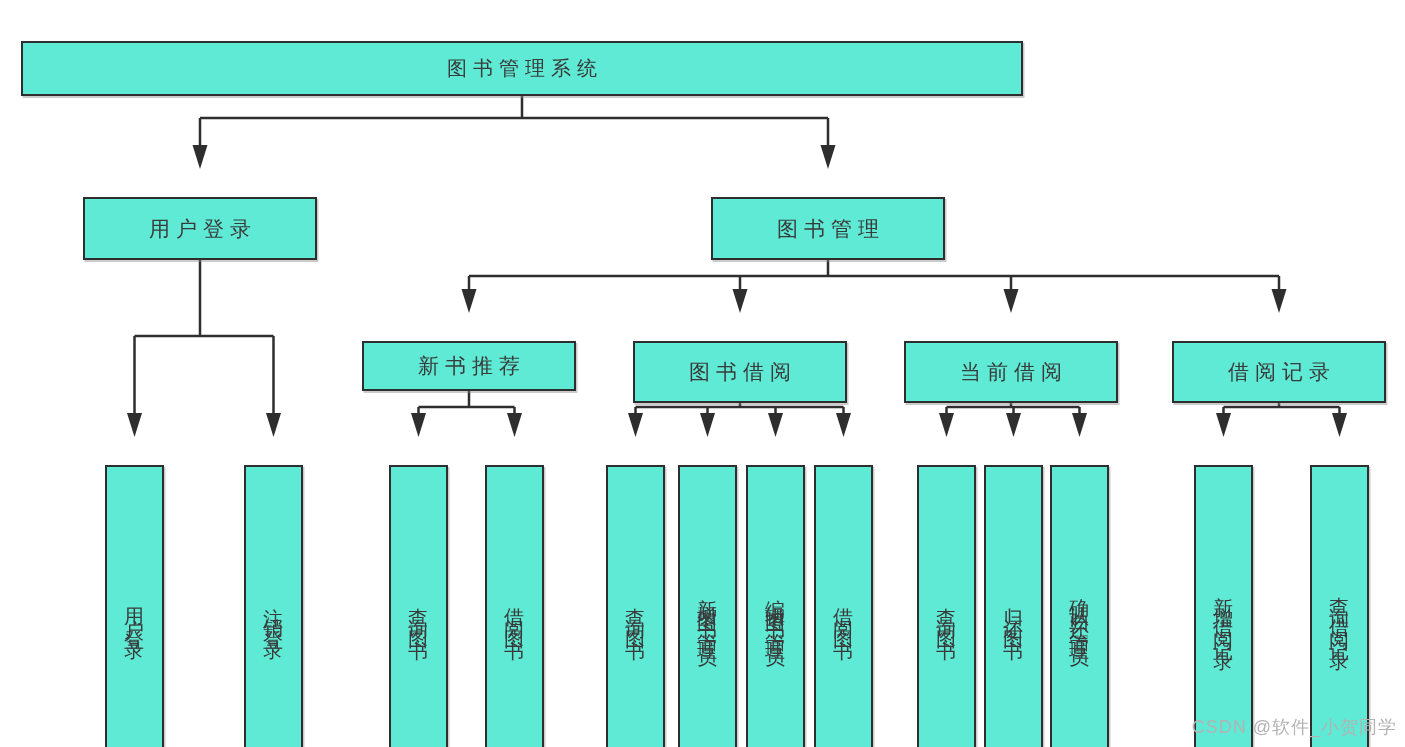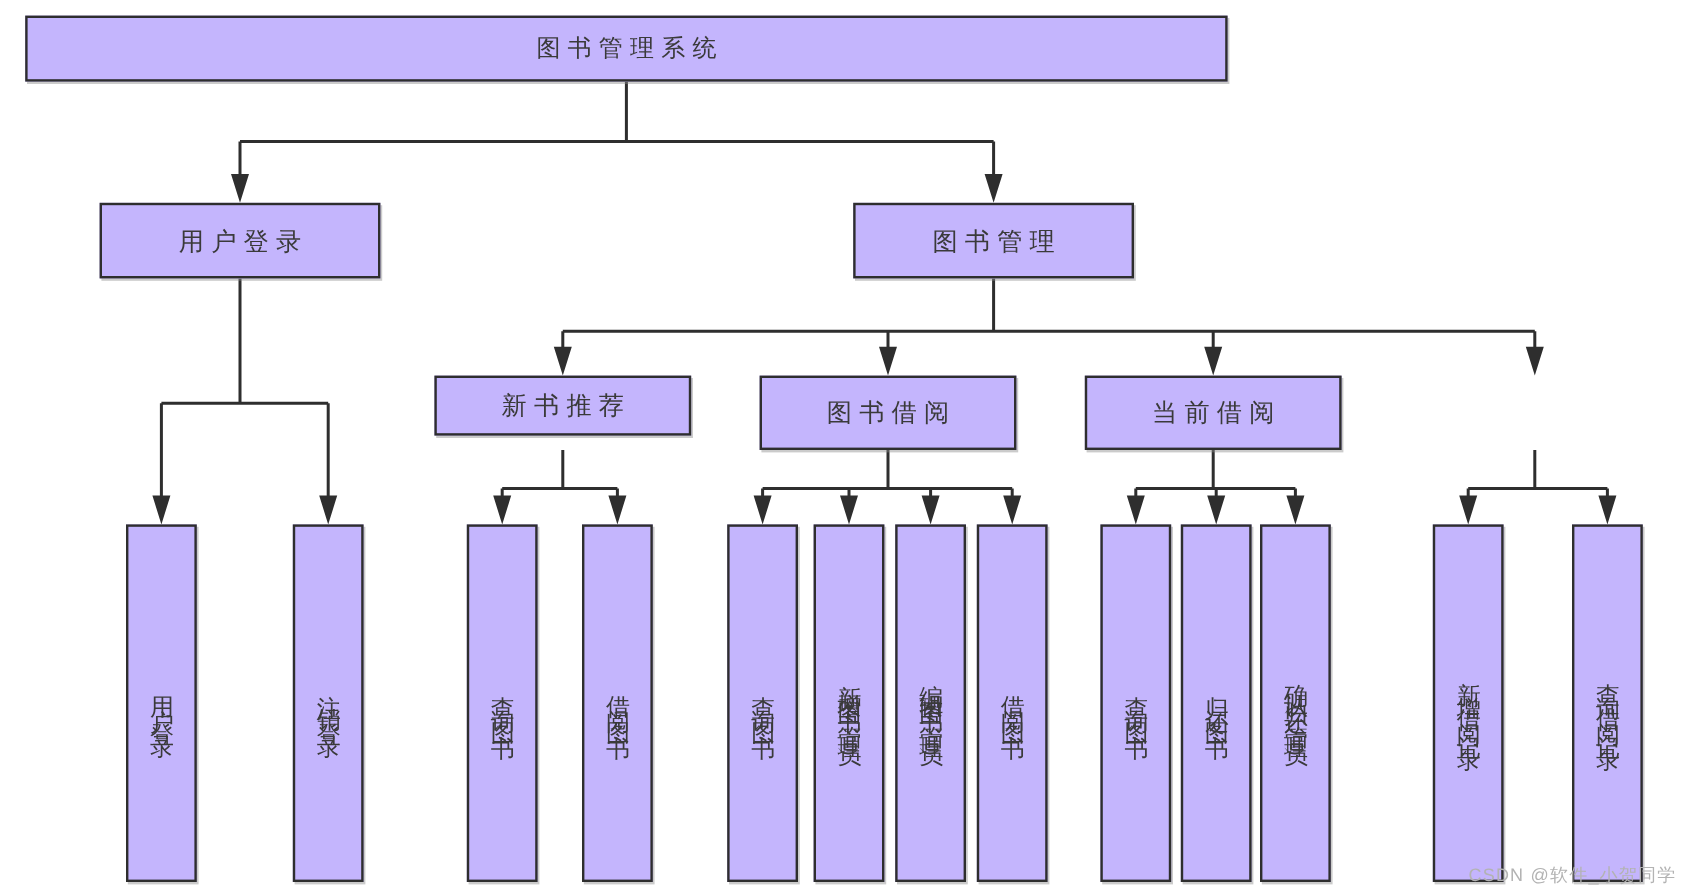--- a/index.html
+++ b/index.html
@@ -18,46 +18,47 @@
     overflow:hidden;
   }
   .connectors{
     position:absolute;left:0;top:0;width:1405px;height:747px;
   }
   .connectors .ln{fill:none;stroke:var(--line);stroke-width:2.5px;}
   .connectors .arrow{fill:var(--line);stroke:none;}
   .box{
     position:absolute;
     box-sizing:border-box;
-    background:#c4b5fd;
+    background:#5eead4;
     border:2.5px solid var(--box-border);
     display:flex;align-items:center;justify-content:center;
     color:var(--text);
     box-shadow:1.5px 2px 0 rgba(140,140,140,0.45);
+    margin-top:28px;
   }
   .hlabel{
     font-size:21px;
     letter-spacing:6px;
     text-indent:6px;
     white-space:nowrap;
   }
   .root-box{font-size:20px;}
   .leaf{
     writing-mode:vertical-rl;
     text-orientation:mixed;
     font-size:20px;
     letter-spacing:11px;
     line-height:1;
   }
   .leaf.long{letter-spacing:7px;}
   .watermark{
     position:absolute;
     right:8px;bottom:8px;
     color:var(--watermark);
-    font-size:15px;
+    font-size:18px;
     letter-spacing:1px;
     white-space:nowrap;
     user-select:none;
     margin-top:28px;
   }
 </style>
 </head>
 <body>
 
 <div class="stage">
@@ -94,20 +95,21 @@
   </svg>
 
   <div class="box hlabel root-box" style="left:21px;top:13px;width:1002px;height:55px;">图书管理系统</div>
 
   <div class="box hlabel" style="left:83px;top:169px;width:234px;height:63px;">用户登录</div>
   <div class="box hlabel" style="left:711px;top:169px;width:234px;height:63px;">图书管理</div>
 
   <div class="box hlabel" style="left:362px;top:313px;width:214px;height:50px;">新书推荐</div>
   <div class="box hlabel" style="left:904px;top:313px;width:214px;height:62px;">当前借阅</div>
   <div class="box hlabel" style="left:633px;top:313px;width:214px;height:62px;">图书借阅</div>
+  <div class="box hlabel" style="left:1172px;top:313px;width:214px;height:62px;">借阅记录</div>
 
   <div class="box leaf" style="left:105px;top:437px;width:59px;height:298px;">用户登录</div>
   <div class="box leaf" style="left:244px;top:437px;width:59px;height:298px;">注销登录</div>
 
   <div class="box leaf" style="left:389px;top:437px;width:59px;height:298px;">查询图书</div>
   <div class="box leaf" style="left:485px;top:437px;width:59px;height:298px;">借阅图书</div>
 
   <div class="box leaf" style="left:606px;top:437px;width:59px;height:298px;">查询图书</div>
   <div class="box leaf long" style="left:678px;top:437px;width:59px;height:298px;">新增图书（管理员）</div>
   <div class="box leaf long" style="left:746px;top:437px;width:59px;height:298px;">编辑图书（管理员）</div>

